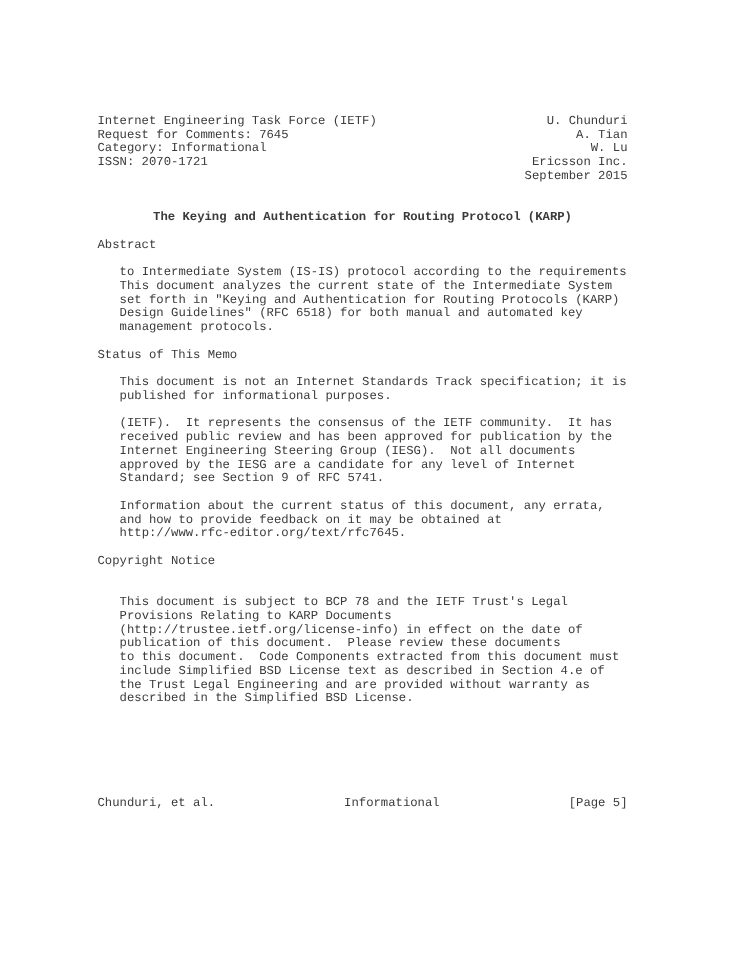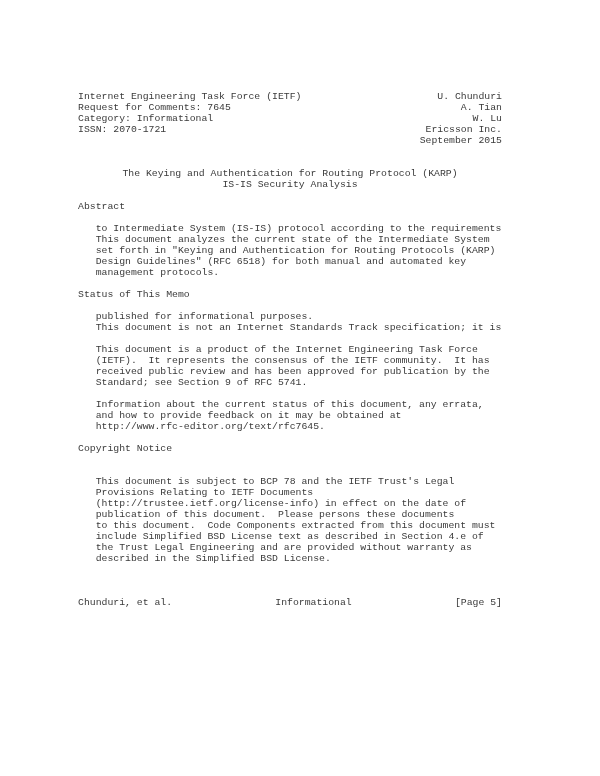--- a/index.html
+++ b/index.html
@@ -24,23 +24,23 @@
     color: #3a3a3a;
   }
   .line {
     height: 11px;
     white-space: pre;
     display: flex;
     justify-content: space-between;
     text-align: center;
   }
   .blank { height: 11px; }
-  .center { justify-content: center; }
+  .center { justify-content: center; font-weight: bold; }
   .indent { padding-left: 17.7px; }
-  .footer { justify-content: space-between; }
+  .footer { justify-content: space-between; margin-top: 40px; }
   .footer span { white-space: pre; }
 </style>
 </head>
 <body>
 
 <div class="page">
 
   <div>
     <div class="line">
       <span>Internet Engineering Task Force (IETF)</span>
@@ -63,68 +63,66 @@
       <span>September 2015</span>
     </div>
   </div>
 
   <div class="blank"></div>
   <div class="blank"></div>
 
   <div class="line center">
     <span>The Keying and Authentication for Routing Protocol (KARP)</span>
   </div>
-  <div class="line center">
-    <span>IS-IS Security Analysis</span>
-  </div>
 
   <div class="blank"></div>
 
   <div class="line">Abstract</div>
   <div class="blank"></div>
   <div>
     <div class="line indent">to Intermediate System (IS-IS) protocol according to the requirements</div>
     <div class="line indent">This document analyzes the current state of the Intermediate System</div>
     <div class="line indent">set forth in "Keying and Authentication for Routing Protocols (KARP)</div>
     <div class="line indent">Design Guidelines" (RFC 6518) for both manual and automated key</div>
     <div class="line indent">management protocols.</div>
   </div>
 
   <div class="blank"></div>
 
   <div class="line">Status of This Memo</div>
   <div class="blank"></div>
   <div>
+    <div class="line indent">This document is not an Internet Standards Track specification; it is</div>
     <div class="line indent">published for informational purposes.</div>
-    <div class="line indent">This document is not an Internet Standards Track specification; it is</div>
   </div>
   <div class="blank"></div>
   <div>
-    <div class="line indent">This document is a product of the Internet Engineering Task Force</div>
     <div class="line indent">(IETF).  It represents the consensus of the IETF community.  It has</div>
     <div class="line indent">received public review and has been approved for publication by the</div>
+    <div class="line indent">Internet Engineering Steering Group (IESG).  Not all documents</div>
+    <div class="line indent">approved by the IESG are a candidate for any level of Internet</div>
     <div class="line indent">Standard; see Section 9 of RFC 5741.</div>
   </div>
   <div class="blank"></div>
   <div>
     <div class="line indent">Information about the current status of this document, any errata,</div>
     <div class="line indent">and how to provide feedback on it may be obtained at</div>
     <div class="line indent">http://www.rfc-editor.org/text/rfc7645.</div>
   </div>
 
   <div class="blank"></div>
 
   <div class="line">Copyright Notice</div>
   <div class="blank"></div>
   <div class="blank"></div>
   <div>
     <div class="line indent">This document is subject to BCP 78 and the IETF Trust's Legal</div>
-    <div class="line indent">Provisions Relating to IETF Documents</div>
+    <div class="line indent">Provisions Relating to KARP Documents</div>
     <div class="line indent">(http://trustee.ietf.org/license-info) in effect on the date of</div>
-    <div class="line indent">publication of this document.  Please persons these documents</div>
+    <div class="line indent">publication of this document.  Please review these documents</div>
     <div class="line indent">to this document.  Code Components extracted from this document must</div>
     <div class="line indent">include Simplified BSD License text as described in Section 4.e of</div>
     <div class="line indent">the Trust Legal Engineering and are provided without warranty as</div>
     <div class="line indent">described in the Simplified BSD License.</div>
   </div>
 
   <div class="blank"></div>
   <div class="blank"></div>
   <div class="blank"></div>
 

